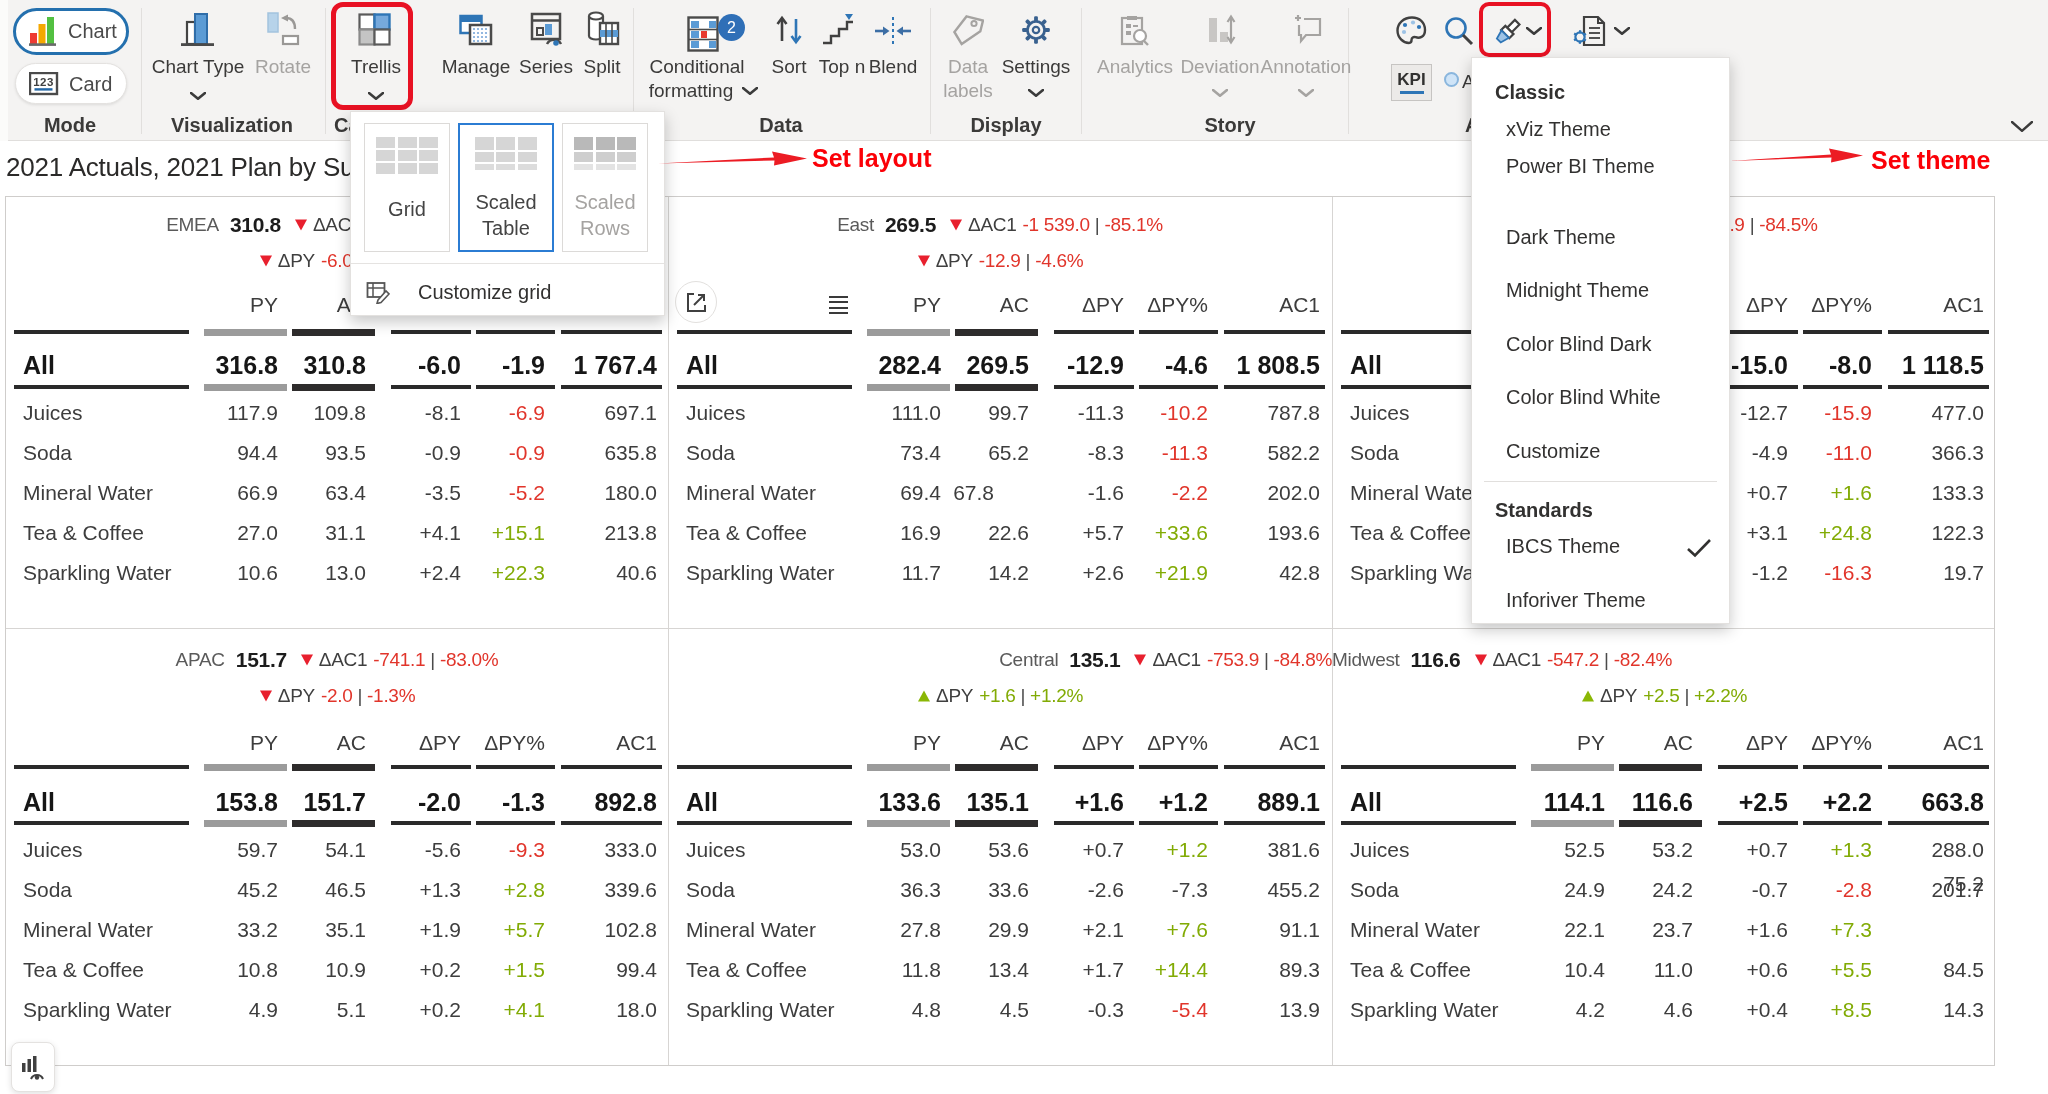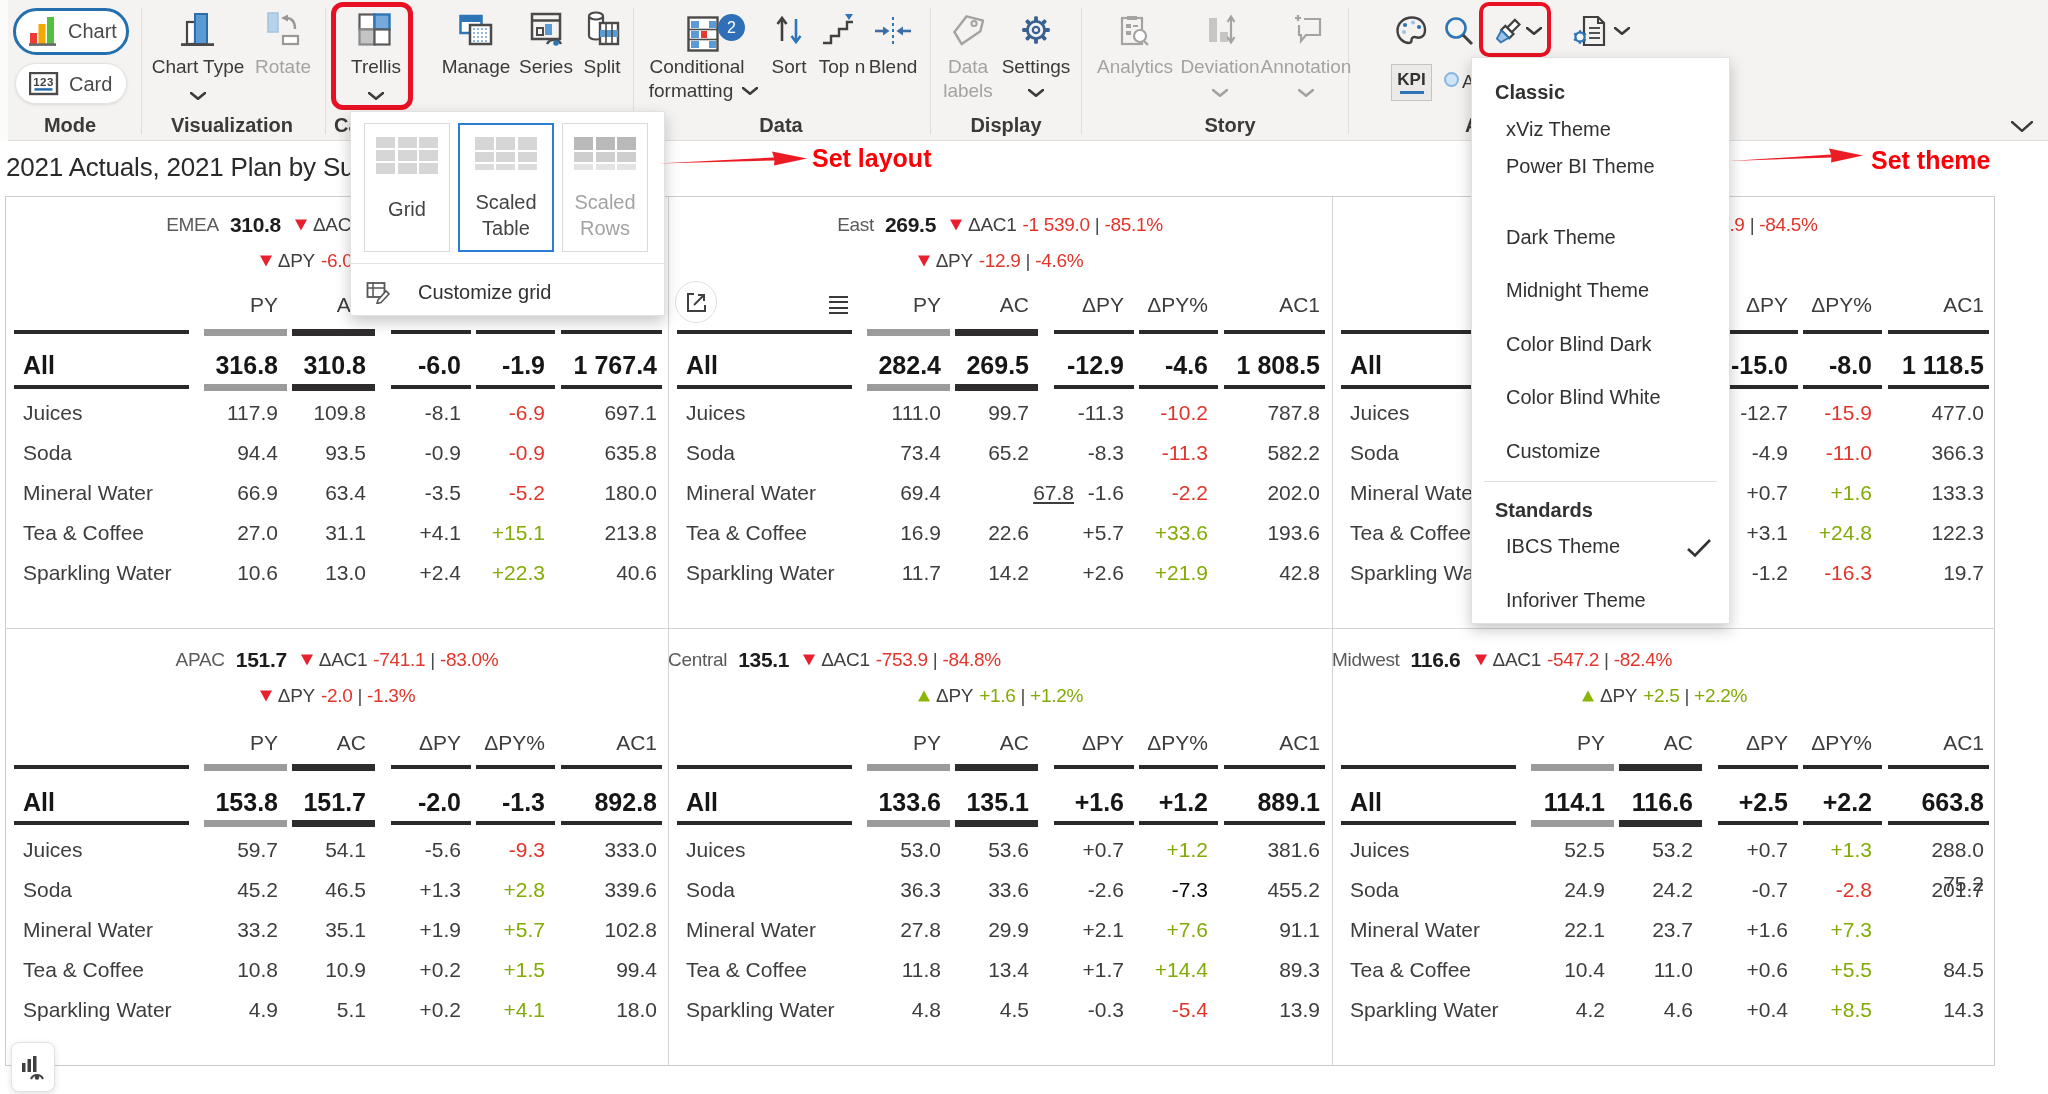--- a/index.html
+++ b/index.html
@@ -383,21 +383,21 @@
 <div class="num d" style="left:1058px;top:401px;width:150px;color:#e1352b;">-10.2</div>
 <div class="num d" style="left:1170px;top:401px;width:150px;">787.8</div>
 <div class="rowlbl d" style="left:686px;top:441px;width:220px;">Soda</div>
 <div class="num d" style="left:791px;top:441px;width:150px;">73.4</div>
 <div class="num d" style="left:879px;top:441px;width:150px;">65.2</div>
 <div class="num d" style="left:974px;top:441px;width:150px;">-8.3</div>
 <div class="num d" style="left:1058px;top:441px;width:150px;color:#e1352b;">-11.3</div>
 <div class="num d" style="left:1170px;top:441px;width:150px;">582.2</div>
 <div class="rowlbl d" style="left:686px;top:481px;width:220px;">Mineral Water</div>
 <div class="num d" style="left:791px;top:481px;width:150px;">69.4</div>
-<div class="num d" style="left:924px;top:481px;width:150px;text-decoration:underline;">67.8</div>
+<div class="num d" style="left:844px;top:481px;width:150px;">67.8</div>
 <div class="num d" style="left:974px;top:481px;width:150px;">-1.6</div>
 <div class="num d" style="left:1058px;top:481px;width:150px;color:#e1352b;">-2.2</div>
 <div class="num d" style="left:1170px;top:481px;width:150px;">202.0</div>
 <div class="rowlbl d" style="left:686px;top:521px;width:220px;">Tea &amp; Coffee</div>
 <div class="num d" style="left:791px;top:521px;width:150px;">16.9</div>
 <div class="num d" style="left:879px;top:521px;width:150px;">22.6</div>
 <div class="num d" style="left:974px;top:521px;width:150px;">+5.7</div>
 <div class="num d" style="left:1058px;top:521px;width:150px;color:#82ab05;">+33.6</div>
 <div class="num d" style="left:1170px;top:521px;width:150px;">193.6</div>
 <div class="rowlbl d" style="left:686px;top:561px;width:220px;">Sparkling Water</div>
@@ -545,21 +545,21 @@
 <div class="num d" style="left:216px;top:958px;width:150px;">10.9</div>
 <div class="num d" style="left:311px;top:958px;width:150px;">+0.2</div>
 <div class="num d" style="left:395px;top:958px;width:150px;color:#82ab05;">+1.5</div>
 <div class="num d" style="left:507px;top:958px;width:150px;">99.4</div>
 <div class="rowlbl d" style="left:23px;top:998px;width:220px;">Sparkling Water</div>
 <div class="num d" style="left:128px;top:998px;width:150px;">4.9</div>
 <div class="num d" style="left:216px;top:998px;width:150px;">5.1</div>
 <div class="num d" style="left:311px;top:998px;width:150px;">+0.2</div>
 <div class="num d" style="left:395px;top:998px;width:150px;color:#82ab05;">+4.1</div>
 <div class="num d" style="left:507px;top:998px;width:150px;">18.0</div>
-<div class="hdr1" style="left:668px;top:646px;width:664px;height:28px;justify-content:flex-start;letter-spacing:-0.3px;">
+<div class="hdr1" style="left:668px;top:646px;width:664px;height:28px;justify-content:flex-end;letter-spacing:-0.3px;">
     <span style="font-size:19px;color:#5a5a5a;margin-right:11px;">Central</span>
     <span style="font-size:21px;font-weight:bold;color:#1c1c1c;margin-right:13px;">135.1</span>
     <svg width="14" height="14" viewBox="0 0 14 14" style="margin:0 5px 0 0">
       <path d="M1 1.5 H13 L7 12.5 z" fill="#e8202e"></path>
     </svg>
     <span style="font-size:19px;color:#3f3f3f;margin-right:6px;">ΔAC1</span>
     <span style="font-size:19px;color:#e1352b;">-753.9</span>
     <span style="font-size:19px;color:#4a4a4a;margin:0 5px;">|</span>
     <span style="font-size:19px;color:#e1352b;">-84.8%</span>
   </div>
@@ -598,21 +598,21 @@
 <div class="rowlbl d" style="left:686px;top:838px;width:220px;">Juices</div>
 <div class="num d" style="left:791px;top:838px;width:150px;">53.0</div>
 <div class="num d" style="left:879px;top:838px;width:150px;">53.6</div>
 <div class="num d" style="left:974px;top:838px;width:150px;">+0.7</div>
 <div class="num d" style="left:1058px;top:838px;width:150px;color:#82ab05;">+1.2</div>
 <div class="num d" style="left:1170px;top:838px;width:150px;">381.6</div>
 <div class="rowlbl d" style="left:686px;top:878px;width:220px;">Soda</div>
 <div class="num d" style="left:791px;top:878px;width:150px;">36.3</div>
 <div class="num d" style="left:879px;top:878px;width:150px;text-align:right;">33.6</div>
 <div class="num d" style="left:974px;top:878px;width:150px;">-2.6</div>
-<div class="num d" style="left:1058px;top:878px;width:150px;color:#000000;">-7.3</div>
+<div class="num d" style="left:1058px;top:878px;width:150px;color:#404040;">-7.3</div>
 <div class="num d" style="left:1170px;top:878px;width:150px;">455.2</div>
 <div class="rowlbl d" style="left:686px;top:918px;width:220px;">Mineral Water</div>
 <div class="num d" style="left:791px;top:918px;width:150px;">27.8</div>
 <div class="num d" style="left:879px;top:918px;width:150px;">29.9</div>
 <div class="num d" style="left:974px;top:918px;width:150px;">+2.1</div>
 <div class="num d" style="left:1058px;top:918px;width:150px;color:#82ab05;">+7.6</div>
 <div class="num d" style="left:1170px;top:918px;width:150px;">91.1</div>
 <div class="rowlbl d" style="left:686px;top:958px;width:220px;">Tea &amp; Coffee</div>
 <div class="num d" style="left:791px;top:958px;width:150px;">11.8</div>
 <div class="num d" style="left:879px;top:958px;width:150px;">13.4</div>

